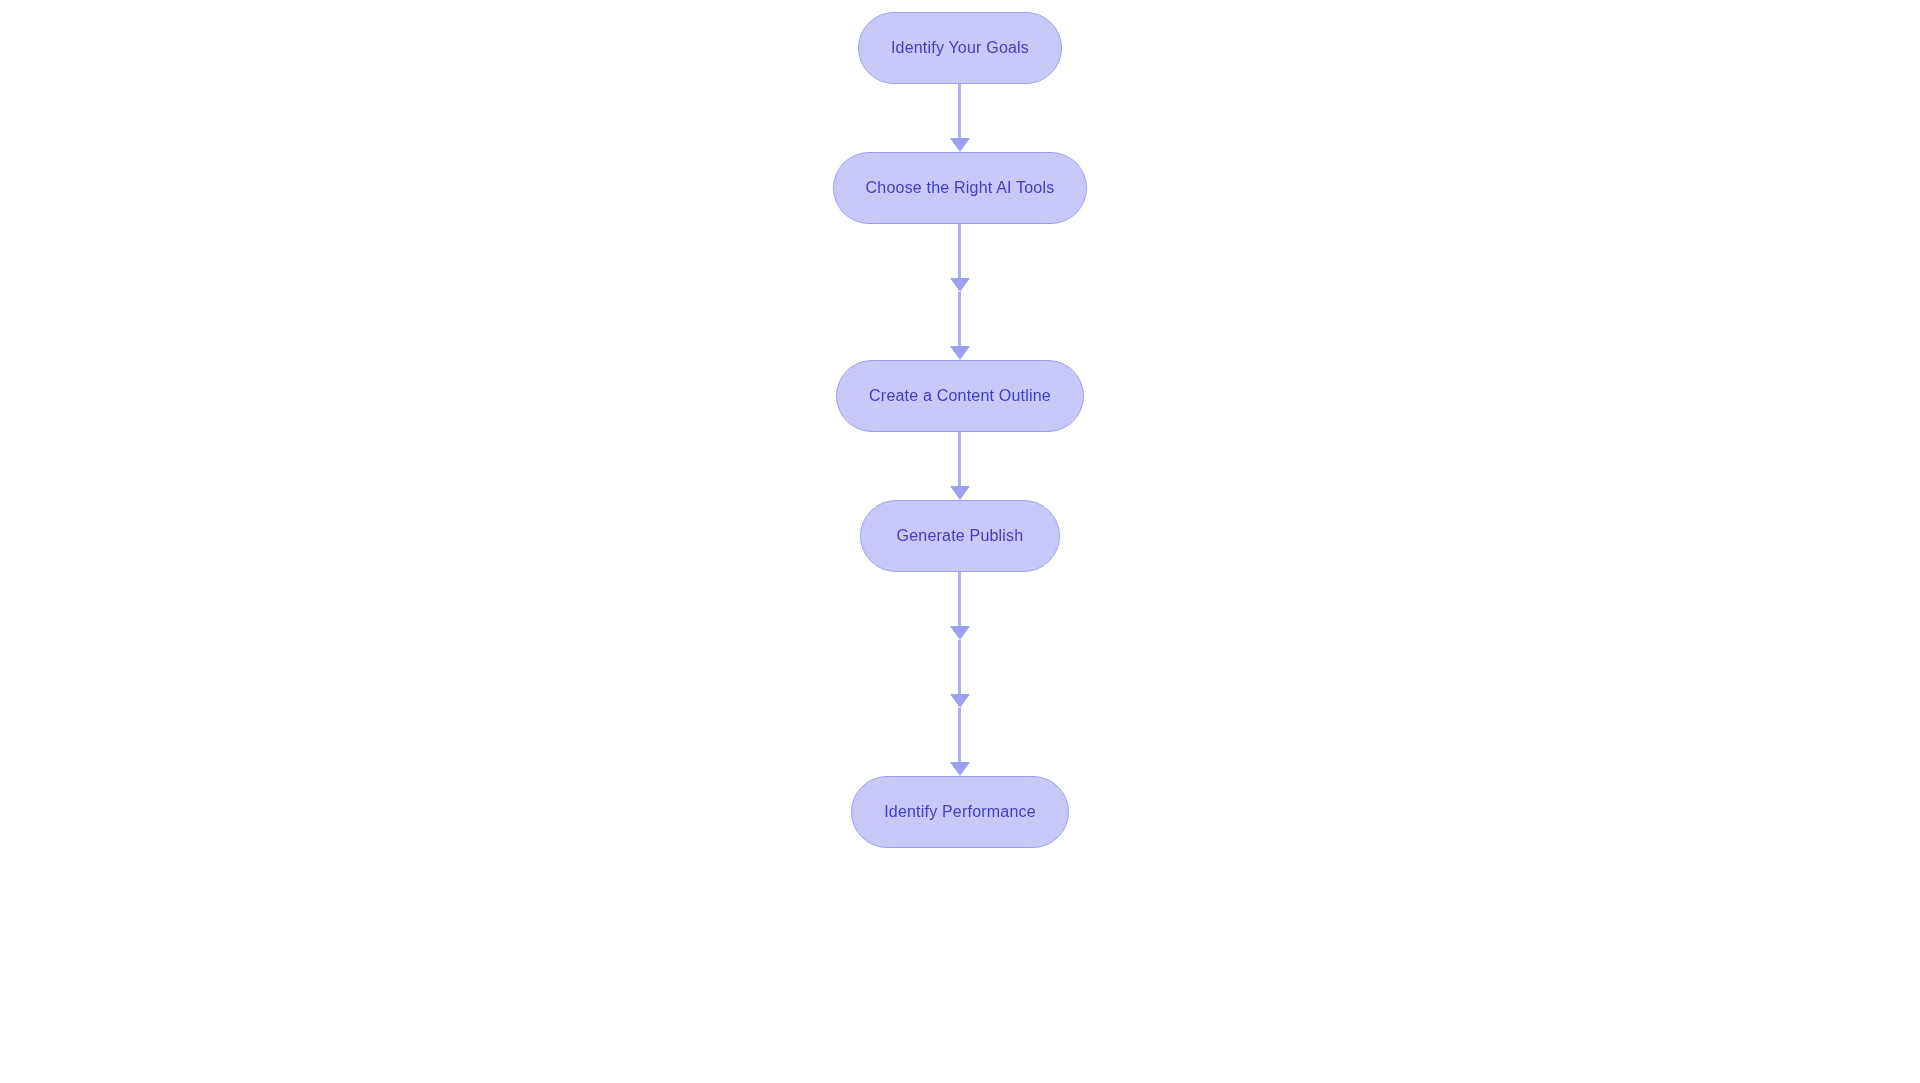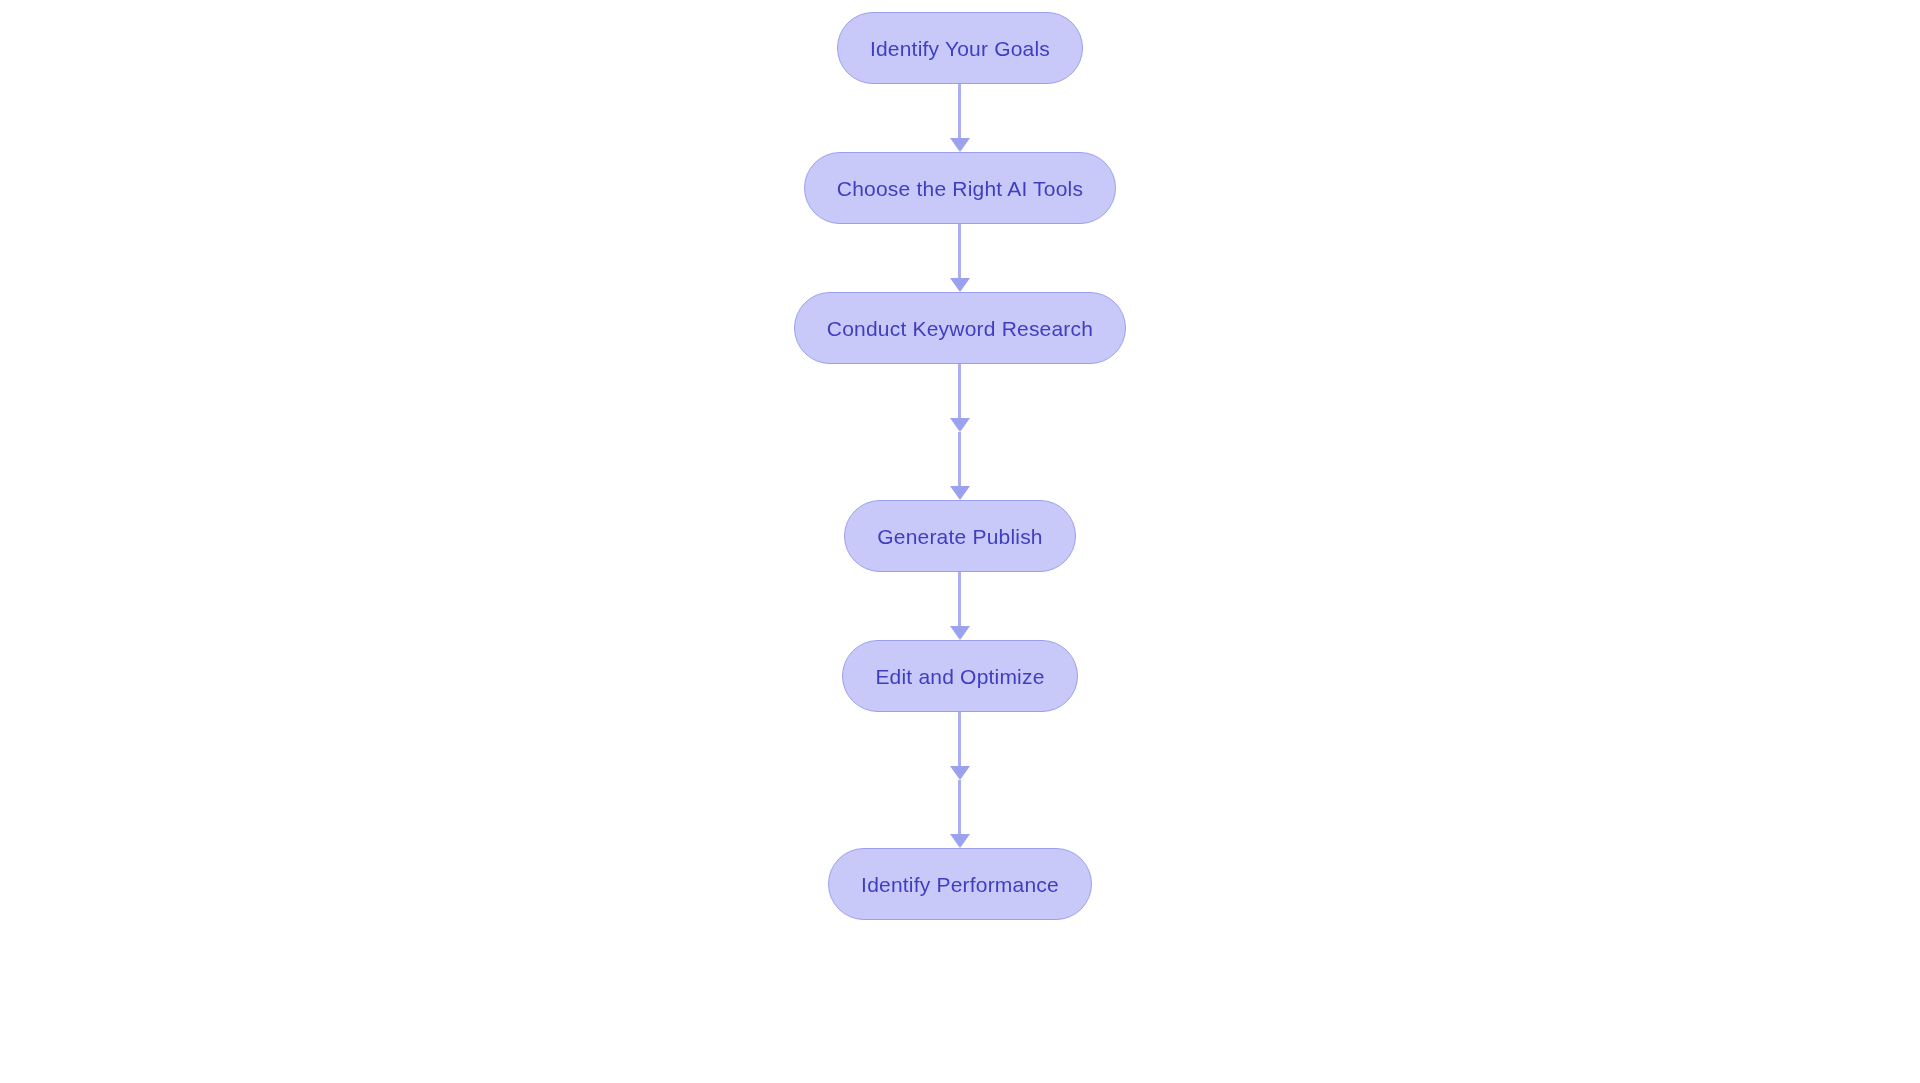--- a/index.html
+++ b/index.html
@@ -39,21 +39,21 @@
     border-radius: 36px;
     background: var(--node-fill);
     border: 1.5px solid var(--node-border);
     display: flex;
     align-items: center;
     justify-content: center;
     flex: 0 0 auto;
   }
   .node-label {
     color: var(--node-text);
-    font-size: 21px;
+    font-size: 16px;
     letter-spacing: 0.2px;
     white-space: nowrap;
     line-height: 1;
   }
   .arrow {
     height: 68px;
     width: 22px;
     display: flex;
     flex-direction: column;
     align-items: center;
@@ -88,47 +88,44 @@
 
   <div class="node">
     <span class="node-label">Choose the Right AI Tools</span>
   </div>
 
   <div class="arrow">
     <div class="arrow-line"></div>
     <div class="arrow-head"></div>
   </div>
 
-  <div class="node">
-    <span class="node-label">Conduct Keyword Research</span>
-  </div>
 
   <div class="arrow">
     <div class="arrow-line"></div>
     <div class="arrow-head"></div>
   </div>
 
+  <div class="node">
+    <span class="node-label">Create a Content Outline</span>
+  </div>
 
   <div class="arrow">
     <div class="arrow-line"></div>
     <div class="arrow-head"></div>
   </div>
 
   <div class="node">
     <span class="node-label">Generate Publish</span>
   </div>
 
   <div class="arrow">
     <div class="arrow-line"></div>
     <div class="arrow-head"></div>
   </div>
 
-  <div class="node">
-    <span class="node-label">Edit and Optimize</span>
-  </div>
 
   <div class="arrow">
     <div class="arrow-line"></div>
     <div class="arrow-head"></div>
   </div>
 
 
   <div class="arrow">
     <div class="arrow-line"></div>
     <div class="arrow-head"></div>

